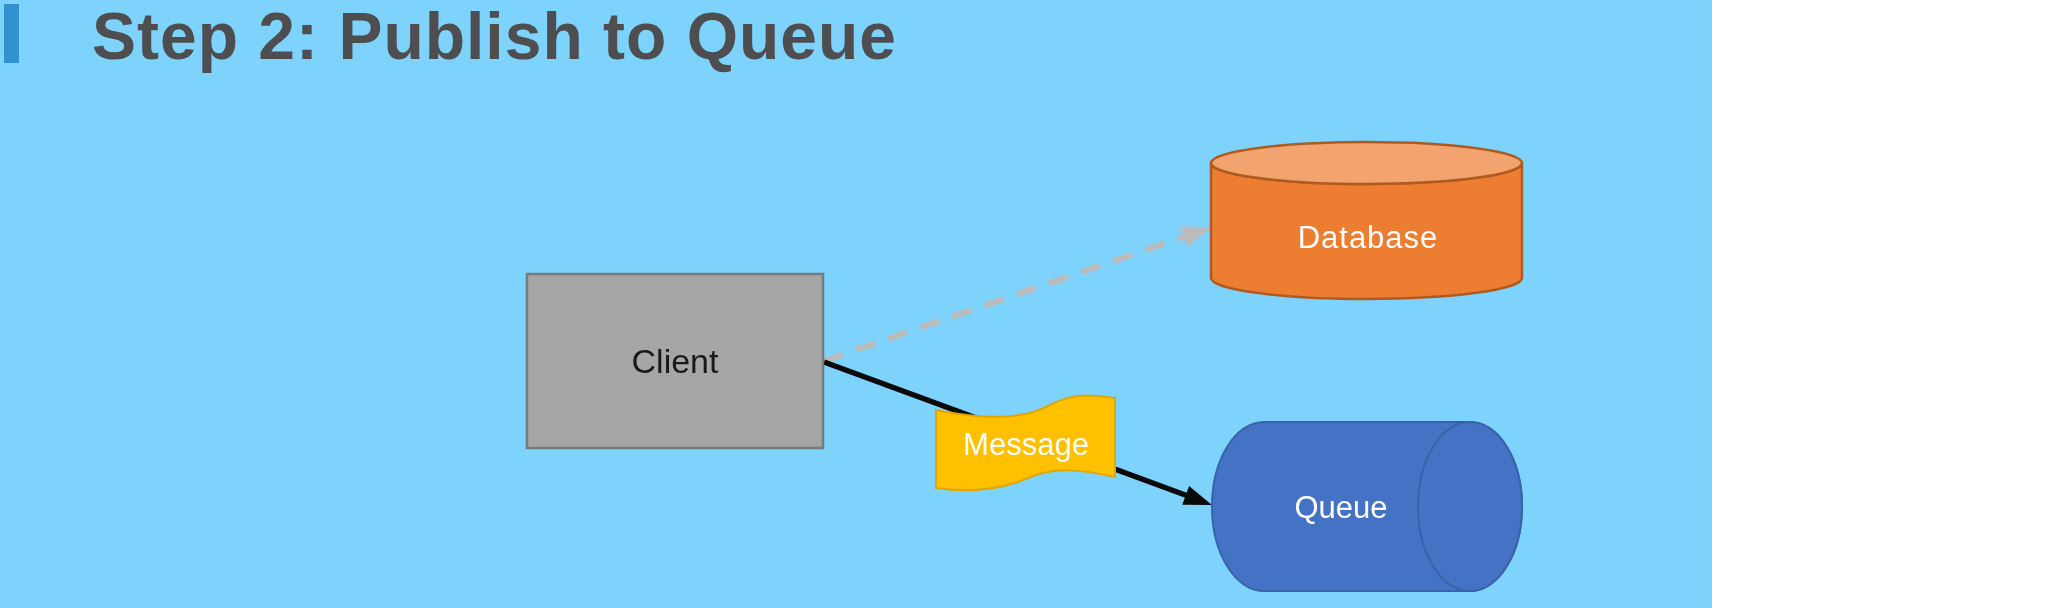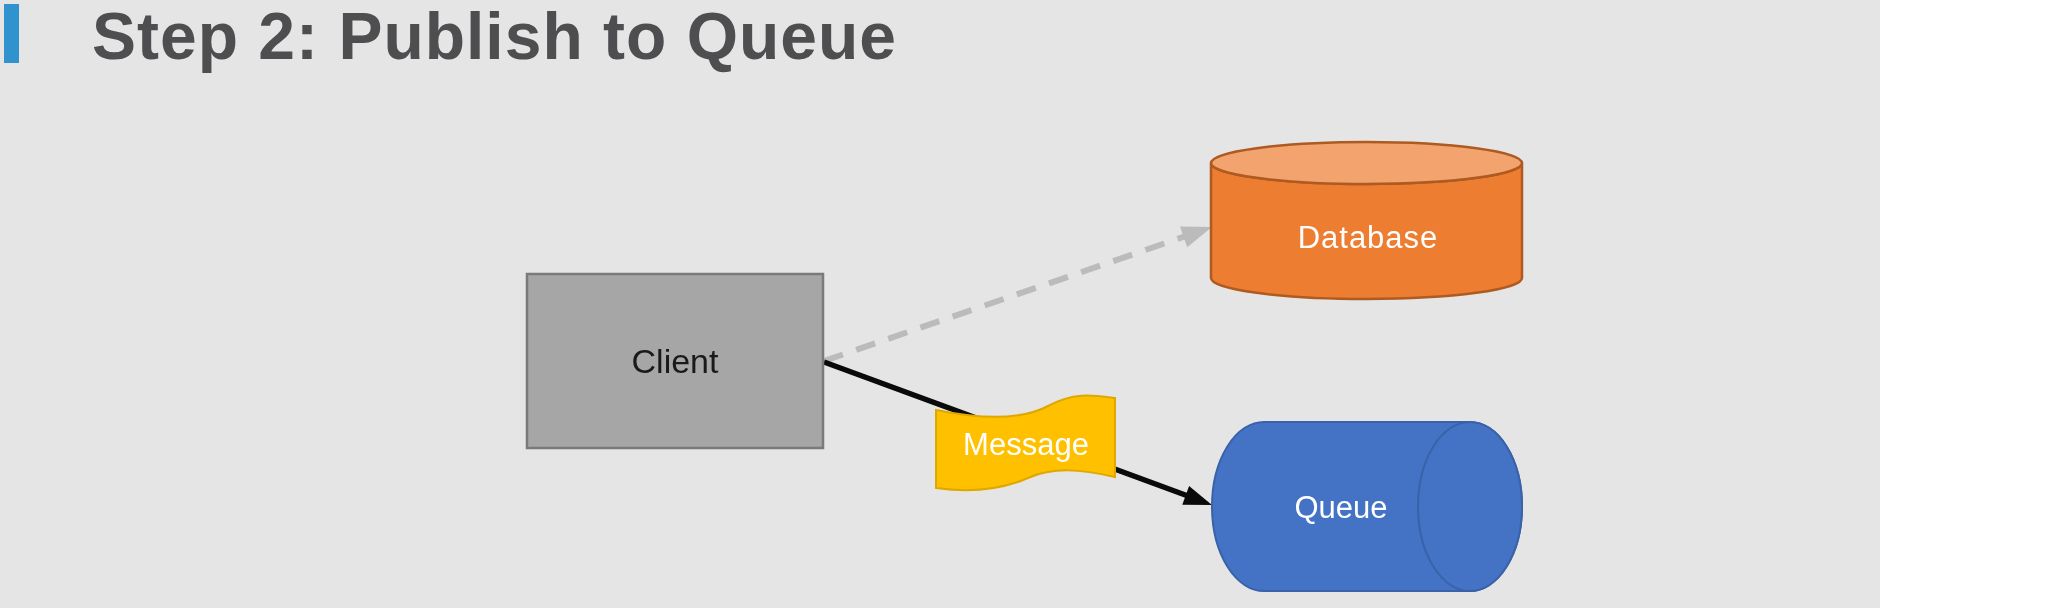--- a/index.html
+++ b/index.html
@@ -1,20 +1,20 @@
 <!DOCTYPE html>
 <html><head>
 <meta charset="utf-8">
 <style>
   html, body { margin: 0; padding: 0; background: #ffffff; }
   .stage {
     position: relative;
-    width: 1880px;
+    width: 1712px;
     height: 608px;
-    background: #e5e5e5;
+    background: #7dd3fc;
     overflow: hidden;
     font-family: "Liberation Sans", sans-serif;
   }
   .title-accent {
     position: absolute;
     left: 4px; top: 4px;
     width: 15px; height: 59px;
     background: #3093CE;
   }
   .page-title {

